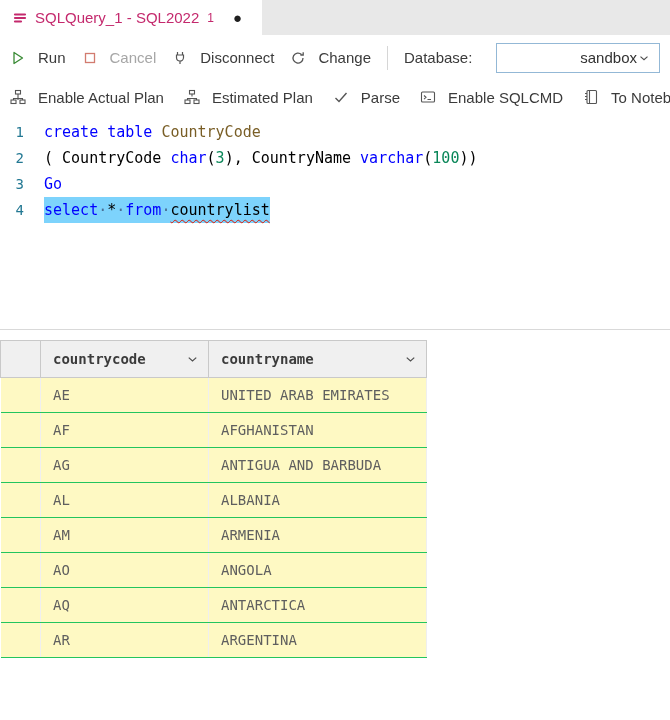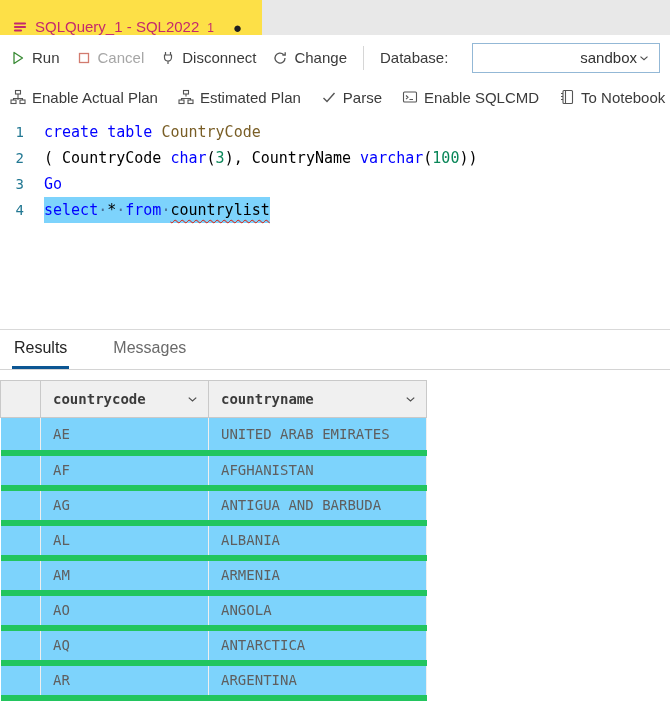--- a/index.html
+++ b/index.html
@@ -1,29 +1,29 @@
 <!DOCTYPE html>
 <html><head>
 <meta charset="utf-8">
 <style>
   *{box-sizing:border-box;margin:0;padding:0}
   html,body{width:670px;height:720px;overflow:hidden;background:#fff;
     font-family:"Liberation Sans",sans-serif}
   
   .tabbar{height:35px;background:#e8e8e8;display:flex;align-items:stretch}
-  .tab{display:flex;align-items:flex-end;gap:7px;padding:0 12px;background:#fde047;min-width:262px}
+  .tab{display:flex;align-items:center;gap:7px;padding:0 12px;background:#ffffff;min-width:262px}
   .tab-icon{display:flex;align-items:center}
   .tab-title{color:#c4296d;font-size:15px;white-space:nowrap}
   .tab-badge{color:#c4296d;font-size:12px;margin-left:1px}
   .tab-dirty{color:#1f1f1f;font-size:15px;margin-left:12px;line-height:1}
   
   .toolbar{display:flex;align-items:center;background:#fff}
   .toolbar1{height:45px;padding:0 10px;gap:16px}
   .toolbar2{height:34px;padding:0 10px;gap:20px}
-  .tbtn{display:flex;align-items:center;gap:6px;color:#3b3b3b;font-size:15px;cursor:pointer;white-space:nowrap}
+  .tbtn{display:flex;align-items:center;gap:12px;color:#3b3b3b;font-size:15px;cursor:pointer;white-space:nowrap}
   .tbtn.disabled{color:#a6a6a6}
   .icon{display:flex;align-items:center}
   .sep{width:1px;height:24px;background:#d6d6d6}
   .db-group{display:flex;align-items:center;gap:24px;flex:1}
   .db-label{font-size:15px;color:#3b3b3b;white-space:nowrap}
   .db-select{flex:1;height:30px;border:1px solid #93b8d6;display:flex;align-items:center;
     justify-content:flex-end;padding:0 8px;font-size:15px;color:#333;background:#fff;cursor:pointer}
   
   .editor{height:215px;padding-top:5px;font-family:"DejaVu Sans Mono","Liberation Mono",monospace;font-size:15px;background:#fff}
   .code-line{display:flex;height:26px;line-height:26px;white-space:pre}
@@ -44,22 +44,22 @@
   .rtab.active{color:#242424;border-bottom-color:#0c5693}
   .grid-wrap{margin-top:10px}
   table.grid{width:426px;border-collapse:collapse;table-layout:fixed;
     font-family:"DejaVu Sans Mono","Liberation Mono",monospace;font-size:14px}
   .grid col.c-gutter{width:40px}
   .grid col.c-code{width:168px}
   .grid col.c-name{width:218px}
   .grid th{background:#f0f0f0;border:1px solid #c9c9c9;height:37px;font-weight:bold;
     text-align:left;padding:0 12px;color:#3c3c3c;position:relative}
   .grid th .hchev{position:absolute;right:8px;top:50%;transform:translateY(-50%);cursor:pointer;display:flex}
-  .grid td{height:35px;border-bottom:6px solid #22c55e;border-right:1px solid #efefef;
-    padding:0 12px;color:#5f5f5f;background:#7dd3fc;white-space:nowrap;overflow:hidden}
+  .grid td{height:35px;border-bottom:1px solid #22c55e;border-right:1px solid #efefef;
+    padding:0 12px;color:#5f5f5f;background:#fef9c3;white-space:nowrap;overflow:hidden}
   .grid td.gutter,.grid th.gutter{padding:0}
 </style>
 </head>
 <body>
 
 <div class="tabbar">
   <div class="tab">
     <span class="tab-icon icon">
       <svg width="16" height="16" viewBox="0 0 16 16">
           <g stroke="#c4296d" stroke-width="2.2" stroke-linecap="round" fill="none">
@@ -183,24 +183,20 @@
 <div class="editor">
   <div>
       <div class="code-line"><span class="ln">1</span><span class="code"><span class="tok-keyword">create</span><span class="tok-plain"> </span><span class="tok-keyword">table</span><span class="tok-plain"> </span><span class="tok-entity">CountryCode</span></span></div>
       <div class="code-line"><span class="ln">2</span><span class="code"><span class="tok-plain">( CountryCode </span><span class="tok-keyword">char</span><span class="tok-plain">(</span><span class="tok-number">3</span><span class="tok-plain">), CountryName </span><span class="tok-keyword">varchar</span><span class="tok-plain">(</span><span class="tok-number">100</span><span class="tok-plain">))</span></span></div>
       <div class="code-line"><span class="ln">3</span><span class="code"><span class="tok-keyword">Go</span></span></div>
       <div class="code-line"><span class="ln">4</span><span class="code selected"><span class="tok-keyword">select</span><span class="tok-ws">·</span><span class="tok-plain">*</span><span class="tok-ws">·</span><span class="tok-keyword">from</span><span class="tok-ws">·</span><span class="tok-squiggle">countrylist</span></span></div>
     </div>
 </div>
 
 <div class="results">
-  <div class="rtabs">
-    <div class="rtab active">Results</div>
-    <div class="rtab">Messages</div>
-  </div>
   <div class="grid-wrap">
     <table class="grid">
       <colgroup>
           <col class="c-gutter">
           <col class="c-code">
           <col class="c-name">
         </colgroup>
       <thead>
         <tr>
           <th class="gutter"></th>

